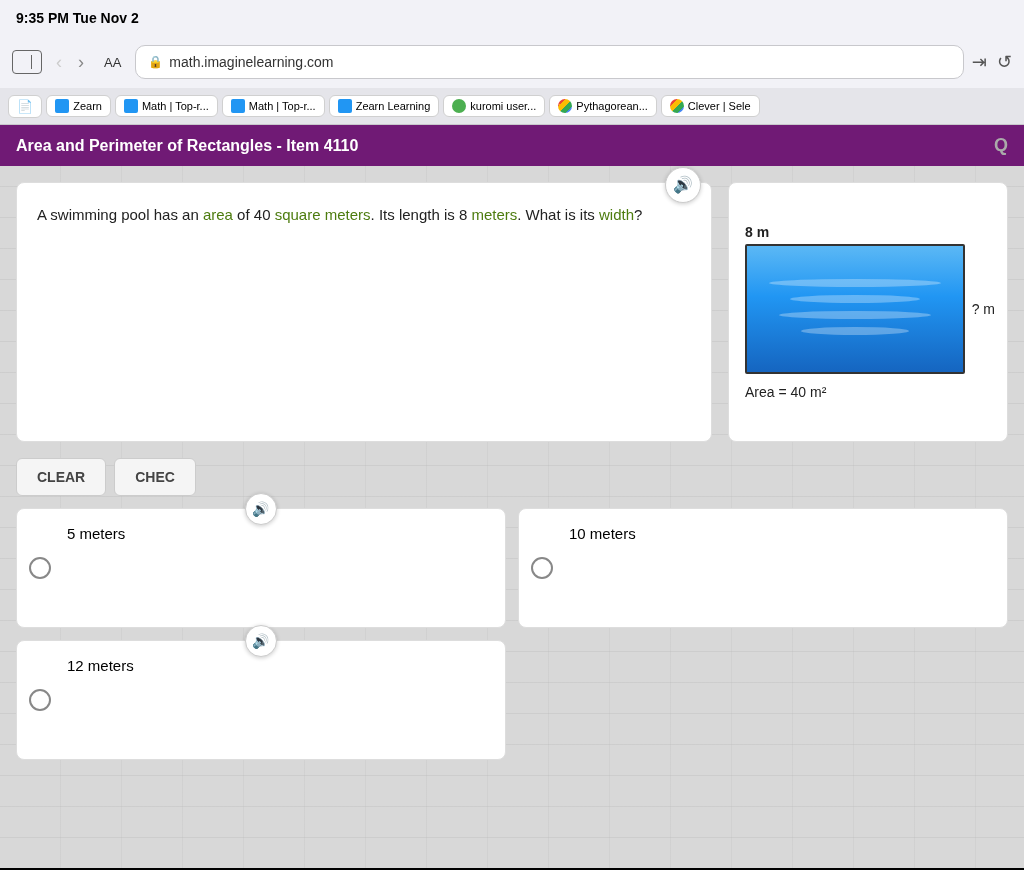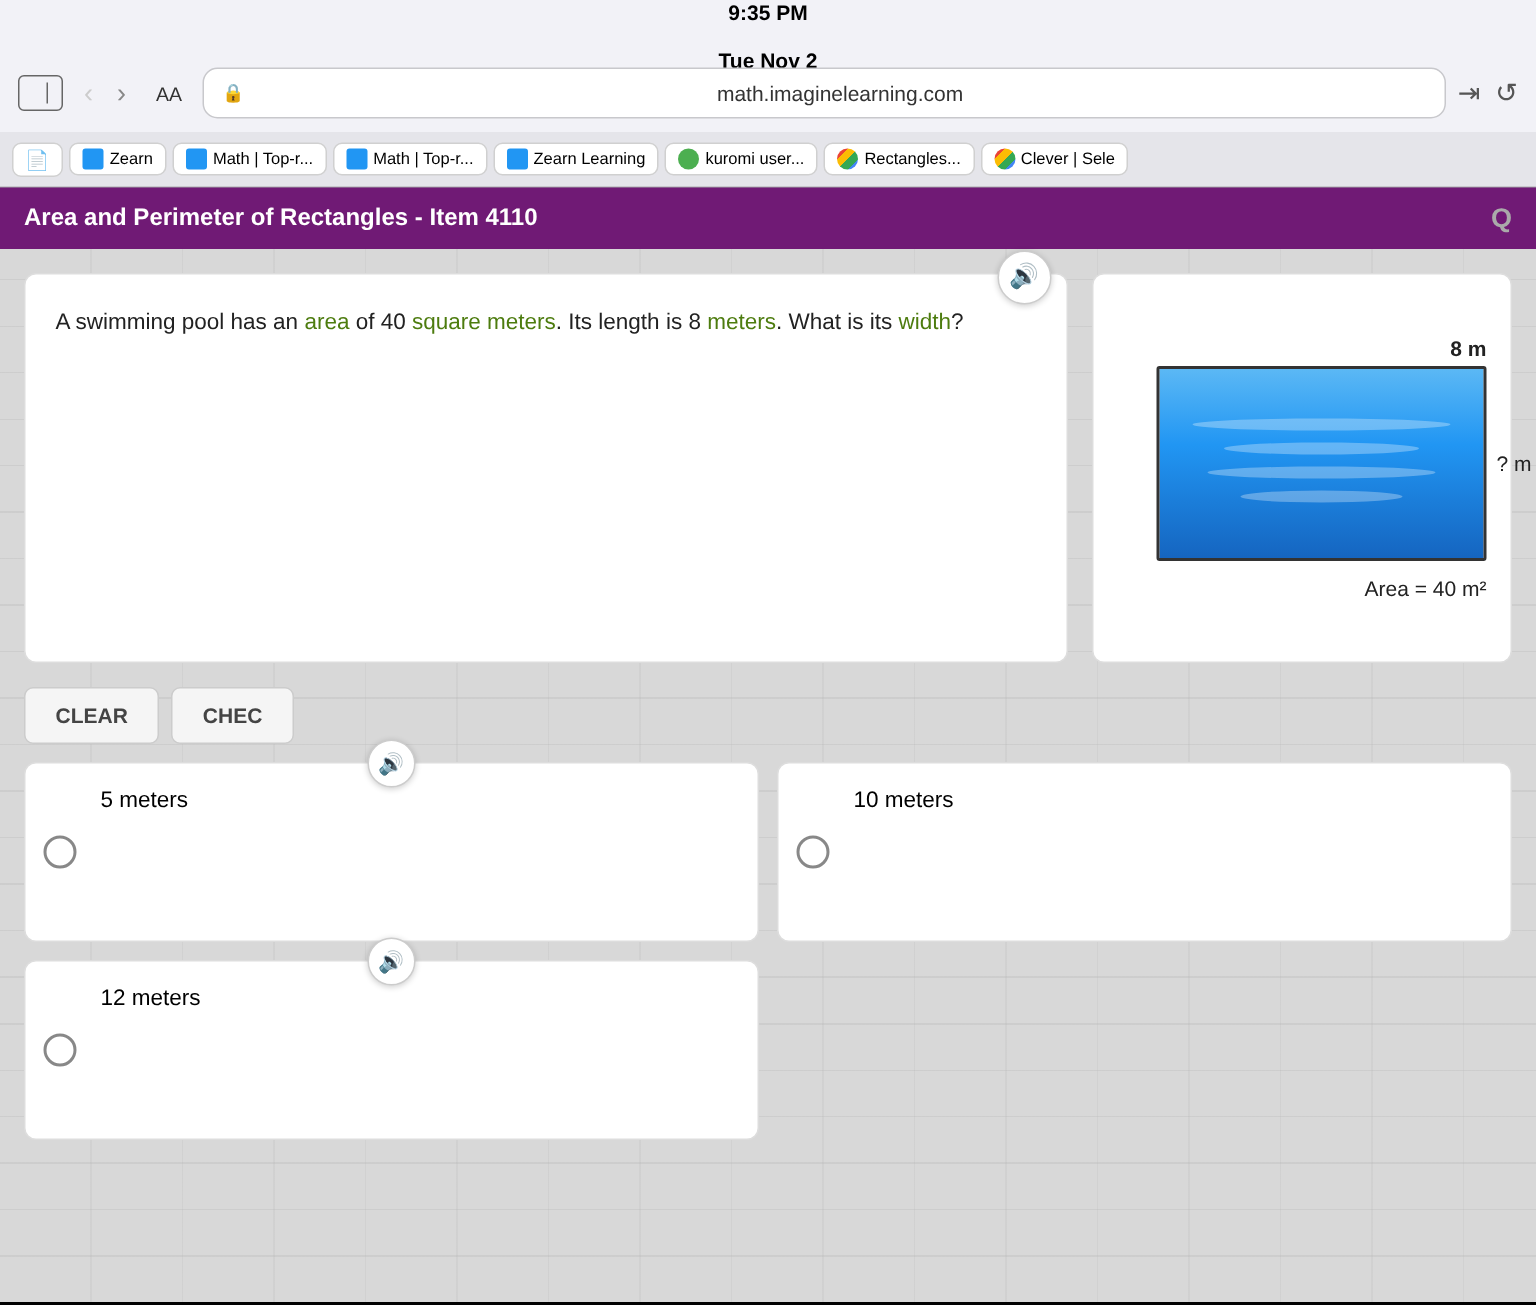--- a/index.html
+++ b/index.html
@@ -7,21 +7,20 @@
 
     
     .status-bar {
       background: #f2f2f7;
       height: 36px;
       display: flex;
       align-items: center;
       padding: 0 16px;
       font-size: 14px;
       font-weight: 600;
-      flex-direction: column;
     }
 
     
     .browser-chrome {
       background: #f2f2f7;
       border-bottom: 1px solid #c8c8cc;
     }
     .nav-bar {
       display: flex;
       align-items: center;
@@ -59,21 +58,21 @@
       border-radius: 10px;
       height: 34px;
       display: flex;
       align-items: center;
       padding: 0 12px;
       gap: 6px;
       font-size: 14px;
       color: #333;
     }
     .lock-icon { color: #888; font-size: 12px; }
-    .url-text { flex: 1; text-align: center; }
+    .url-text { flex: 1; }
     .nav-actions {
       display: flex; gap: 10px; align-items: center;
     }
     .nav-btn { font-size: 18px; color: #555; cursor: pointer; }
 
     
     .tabs-bar {
       display: flex;
       align-items: center;
       background: #e5e5ea;
@@ -154,21 +153,21 @@
     }
     .underlined { color: #4d7c0f; }
     .image-box {
       background: #fff;
       border-radius: 8px;
       border: 1px solid #ddd;
       padding: 16px;
       width: 280px;
       display: flex;
       flex-direction: column;
-      align-items: flex-end;
+      align-items: flex-start;
       justify-content: center;
       min-height: 260px;
     }
     .pool-label-top {
       font-size: 14px; font-weight: 600; margin-bottom: 4px; color: #222;
     }
     .pool-image {
       width: 220px; height: 130px;
       background: linear-gradient(180deg, #5bb8f5 0%, #2196f3 40%, #1565c0 100%);
       border: 2px solid #333;
@@ -315,21 +314,21 @@
     <div class="tab-item active">
       <span class="tab-favicon blue"></span>
       <span>Zearn Learning</span>
     </div>
     <div class="tab-item">
       <span class="tab-favicon green"></span>
       <span>kuromi user...</span>
     </div>
     <div class="tab-item">
       <span class="tab-favicon chrome"></span>
-      <span>Rectangles...</span>
+      <span>Pythagorean...</span>
     </div>
     <div class="tab-item">
       <span class="tab-favicon chrome"></span>
       <span>Clever | Sele</span>
     </div>
   </div>
 </div>
 
 <div class="page-header">
   <span>Area and Perimeter of Rectangles - Item 4110</span>

